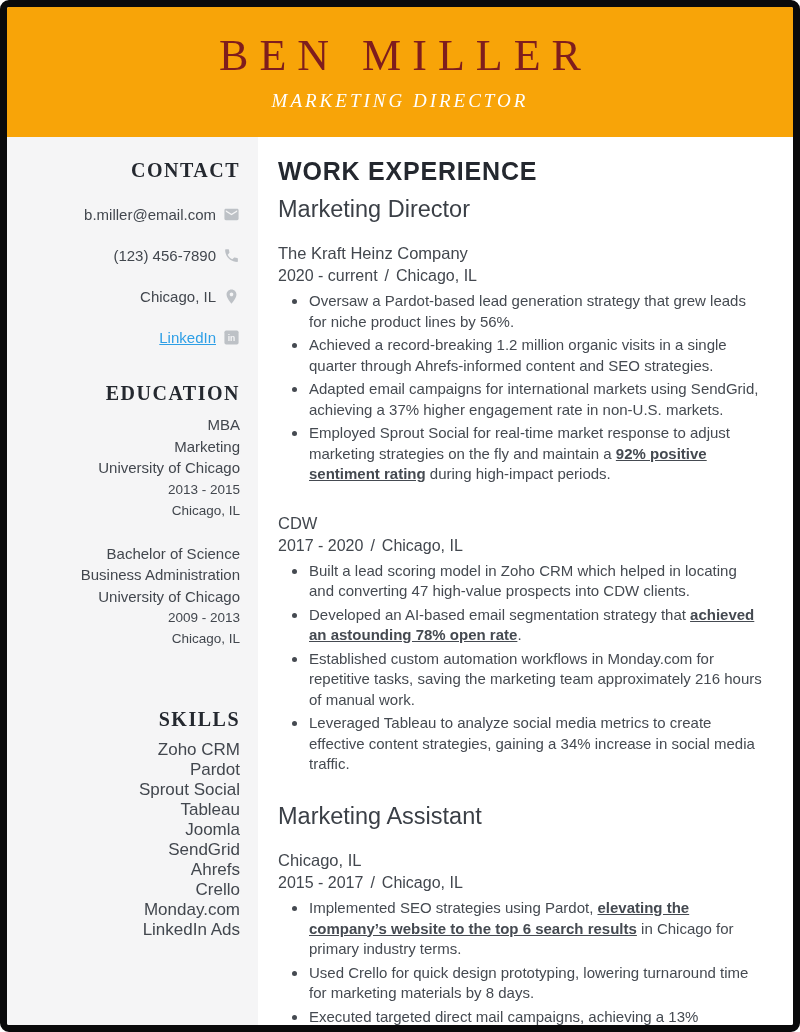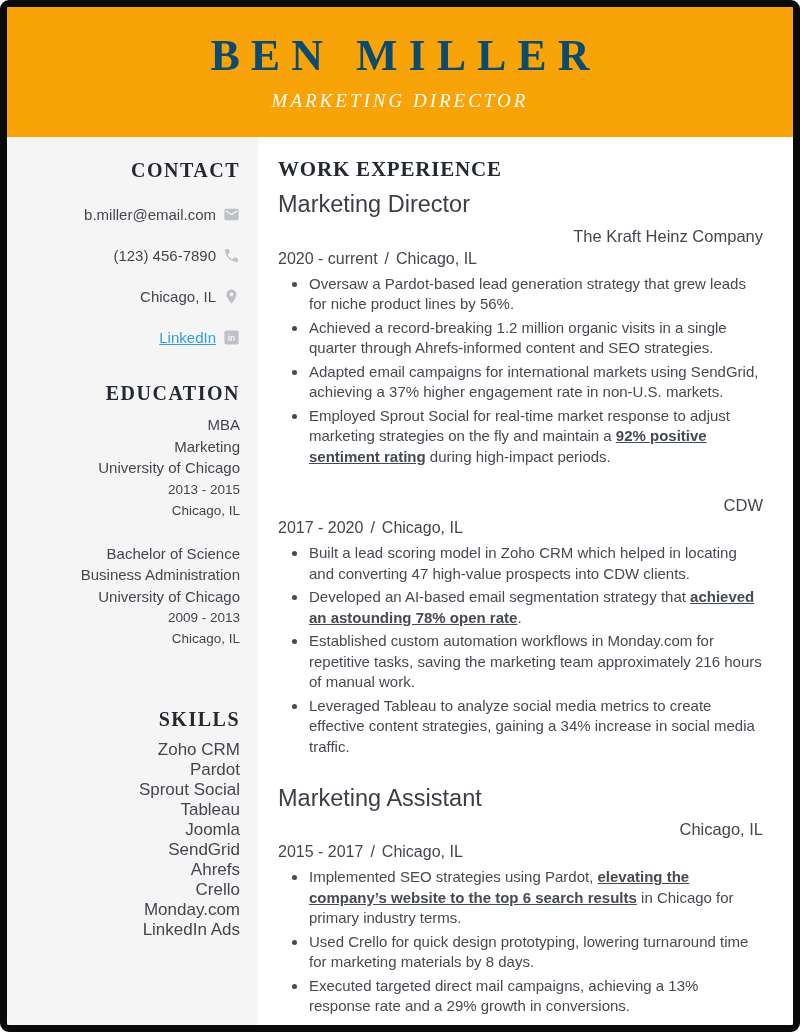--- a/index.html
+++ b/index.html
@@ -23,23 +23,23 @@
     flex: 0 0 130px;
     background: #F8A408;
     display: flex;
     flex-direction: column;
     align-items: center;
     justify-content: center;
   }
   .name {
     font-family: "Liberation Serif", serif;
     font-size: 44px;
-    font-weight: 700;
+    font-weight: 400;
     letter-spacing: 11px;
-    color: #0c4a6e;
+    color: #7f1d1d;
     line-height: 1;
     text-indent: 11px; 
   }
   .role {
     font-family: "Liberation Serif", serif;
     font-style: italic;
     font-size: 19px;
     letter-spacing: 3px;
     color: #ffffff;
     margin-top: 13px;
@@ -91,36 +91,36 @@
   .skill-line { font-size: 17px; line-height: 20px; }
 
   
   .main {
     flex: 1;
     background: #ffffff;
     padding: 20px 30px 0 20px;
     color: #42474E;
   }
   .main-heading {
-    font-family: Liberation Serif, serif;
+    font-family: Liberation Sans, sans-serif;
     font-weight: 700;
-    font-size: 21px;
+    font-size: 25px;
     letter-spacing: 0.8px;
     color: #24282F;
     line-height: 1.15;
   }
   .job { margin-top: 9px; }
   .job + .job { margin-top: 27px; }
   .job-title {
     font-size: 23.5px;
     font-weight: 400;
     color: #3A3F46;
     line-height: 1.25;
   }
-  .job-company { font-size: 16.5px; line-height: 22px; margin-top: 5px; text-align: right; }
+  .job-company { font-size: 16.5px; line-height: 22px; margin-top: 18px; }
   .job-meta { font-size: 16px; line-height: 22px; margin-top: 1px; }
   .meta-sep { margin: 0 7px; }
   .job ul {
     margin: 4px 0 0 0;
     padding-left: 30px;
     list-style: disc;
   }
   .job li {
     font-size: 15px;
     line-height: 20.5px;

